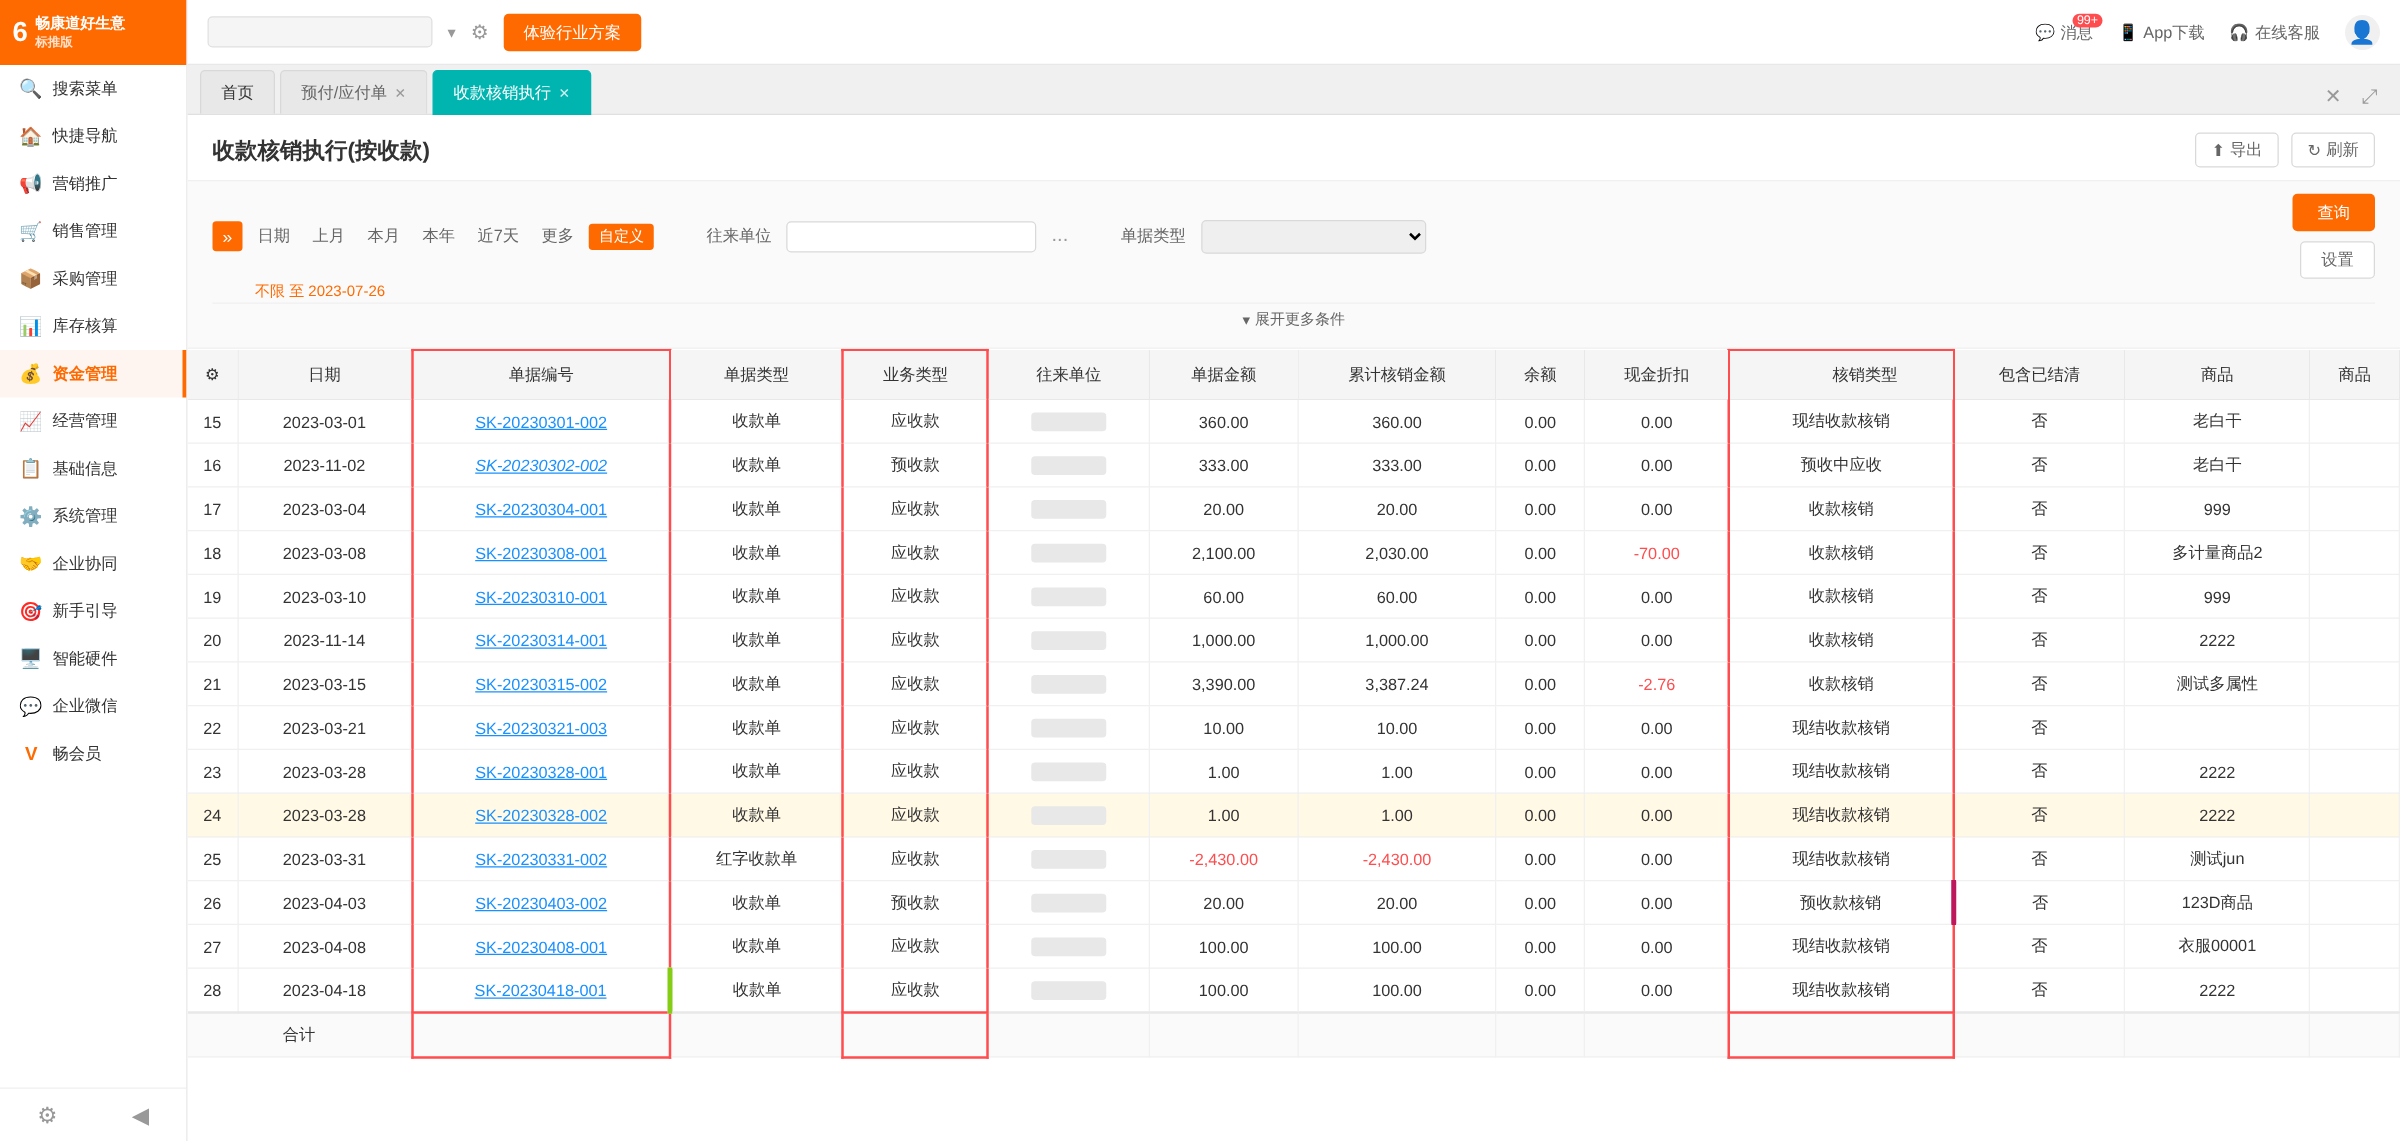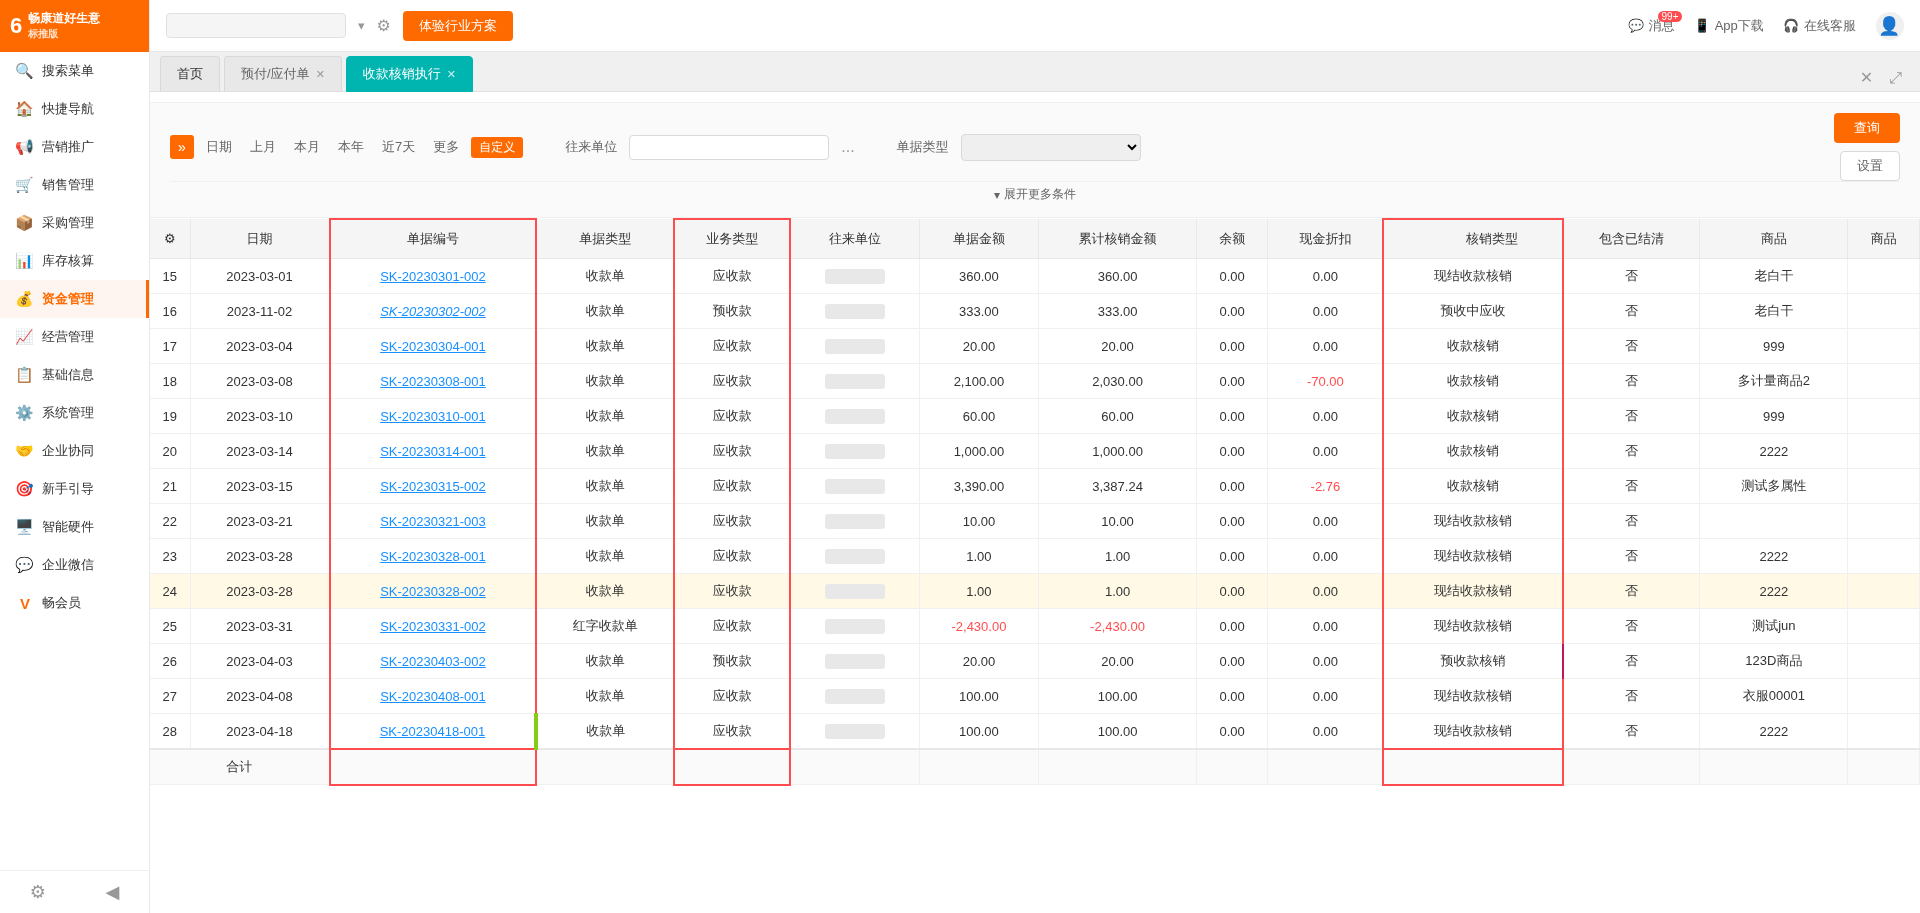--- a/index.html
+++ b/index.html
@@ -188,20 +188,33 @@
     </div>
     <div class="tab active" style="margin-left:4px;background:#00b4b0;color:white;border-color:#00b4b0;">
       <span style="color:white;">收款核销执行</span>
       <span class="close-x" style="color:rgba(255,255,255,0.8);">✕</span>
     </div>
     <div style="margin-left:auto;padding:4px 8px;cursor:pointer;color:#999;font-size:16px;">✕</div>
     <div style="padding:4px 8px;cursor:pointer;color:#999;font-size:16px;">⤢</div>
   </div>
 
   <div class="content">
+    <div class="content-header">
+      <h2 class="page-title">收款核销执行(按收款)</h2>
+      <div class="header-actions">
+        <button class="action-btn">
+          <span>⬆</span>
+          <span>导出</span>
+        </button>
+        <button class="action-btn">
+          <span>↻</span>
+          <span>刷新</span>
+        </button>
+      </div>
+    </div>
 
     <div class="filter-bar">
       <div class="filter-row">
         <button class="filter-expand-btn">»</button>
 
         <span class="filter-label">日期</span>
         <div class="filter-date-btns">
           <span class="filter-date-btn">上月</span>
           <span class="filter-date-btn">本月</span>
           <span class="filter-date-btn">本年</span>
@@ -216,20 +229,23 @@
 
         <span class="filter-label" style="margin-left:30px;">单据类型</span>
         <select class="filter-select">
           <option></option>
         </select>
 
         <div class="filter-right">
           <button class="query-btn">查询</button>
           <button class="setting-btn">设置</button>
         </div>
+      </div>
+      <div style="margin-left:34px;margin-top:2px;">
+        <span style="color:#ff6a00;font-size:12px;">不限 至 2023-07-26</span>
       </div>
       <div class="expand-more">
         <span>▾</span>
         <span>展开更多条件</span>
       </div>
     </div>
 
     <div class="table-container">
       <table>
         <thead>
@@ -336,21 +352,21 @@
     <td style="">60.00</td>
     <td>0.00</td>
     <td style="">0.00</td>
     <td style="border-left:2px solid #ff4d4f;border-right:2px solid #ff4d4f;">收款核销</td>
     <td>否</td>
     <td>999</td>
     <td></td>
   </tr>
             <tr>
     <td>20</td>
-    <td>2023-03-14</td>
+    <td>2023-11-14</td>
     <td style="border-left:2px solid #ff4d4f;border-right:2px solid #ff4d4f;">
       <a class="link-cell">SK-20230314-001</a>
     </td>
     <td>收款单</td>
     <td style="border-left:2px solid #ff4d4f;border-right:2px solid #ff4d4f;">应收款</td>
     <td><span class="blurred">&nbsp;&nbsp;&nbsp;&nbsp;&nbsp;&nbsp;&nbsp;&nbsp;&nbsp;&nbsp;&nbsp;&nbsp;</span></td>
     <td style="">1,000.00</td>
     <td style="">1,000.00</td>
     <td>0.00</td>
     <td style="">0.00</td>
@@ -455,21 +471,21 @@
     <td style="border-left:2px solid #ff4d4f;border-right:2px solid #ff4d4f;">
       <a class="link-cell">SK-20230403-002</a>
     </td>
     <td>收款单</td>
     <td style="border-left:2px solid #ff4d4f;border-right:2px solid #ff4d4f;">预收款</td>
     <td><span class="blurred">&nbsp;&nbsp;&nbsp;&nbsp;&nbsp;&nbsp;&nbsp;&nbsp;&nbsp;&nbsp;&nbsp;&nbsp;</span></td>
     <td style="">20.00</td>
     <td style="">20.00</td>
     <td>0.00</td>
     <td style="">0.00</td>
-    <td style="border-left:2px solid #ff4d4f;border-right:2px solid #be185d;">预收款核销</td>
+    <td style="border-left:2px solid #ff4d4f;border-right:4px solid #be185d;">预收款核销</td>
     <td>否</td>
     <td>123D商品</td>
     <td></td>
   </tr>
             <tr>
     <td>27</td>
     <td>2023-04-08</td>
     <td style="border-left:2px solid #ff4d4f;border-right:2px solid #ff4d4f;">
       <a class="link-cell">SK-20230408-001</a>
     </td>

